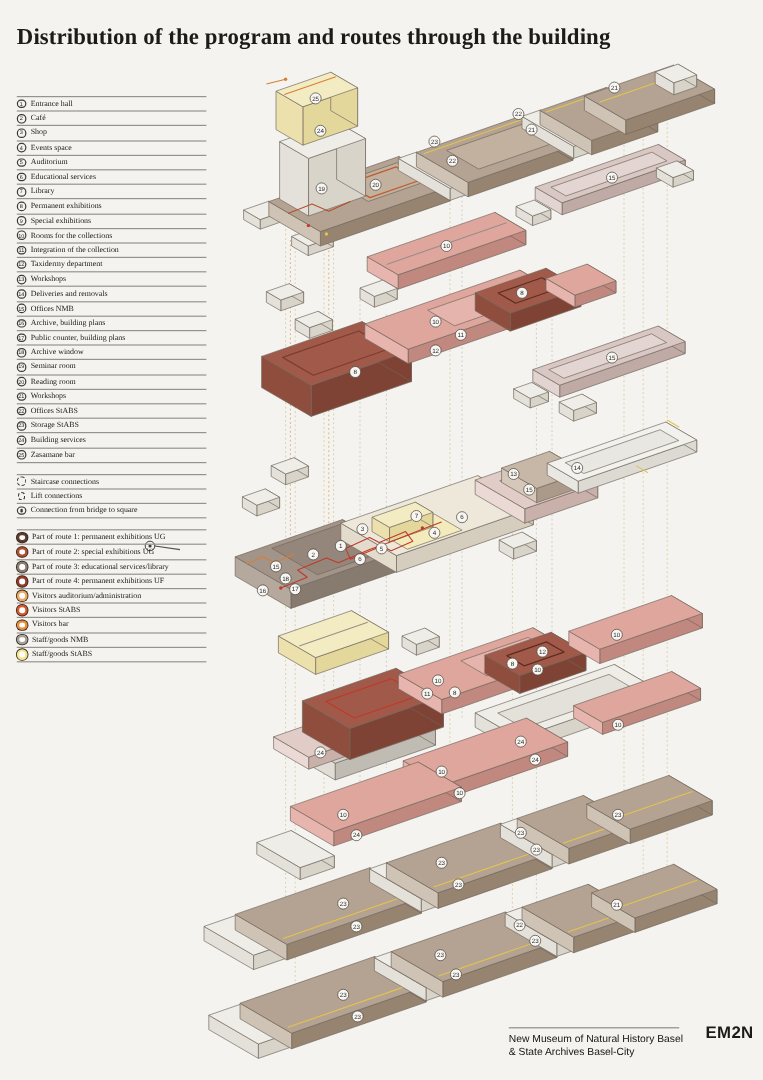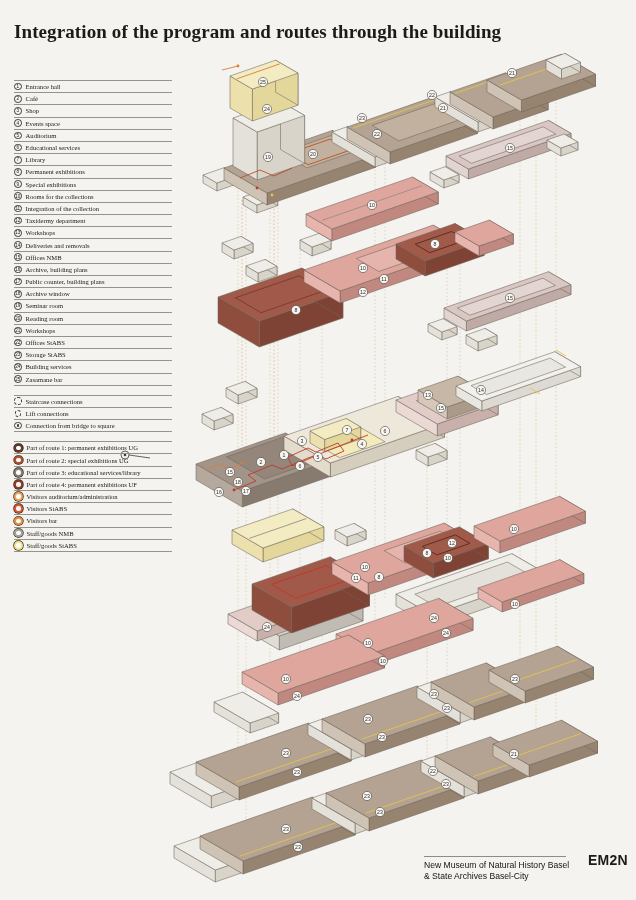--- a/index.html
+++ b/index.html
@@ -47,21 +47,21 @@
   }
   .footer .rule{border-top:1px solid #8f8c85;margin-bottom:3px;width:142px;}
   .logo{
     position:absolute;right:8px;top:852px;z-index:2;
     font-family:"Liberation Sans",sans-serif;font-weight:700;font-size:14px;letter-spacing:.3px;margin-left:47px;
   }
 </style>
 </head>
 <body>
 
-<h1 class="title">Integration of the program and routes through the building</h1>
+<h1 class="title">Distribution of the program and routes through the building</h1>
 
 <div class="legend">
   <div class="lgroup" id="legend-programs">
       <div class="lrow">
         <span class="num">1</span>
         <span>Entrance hall</span>
       </div>
       <div class="lrow">
         <span class="num">2</span>
         <span>Café</span>

